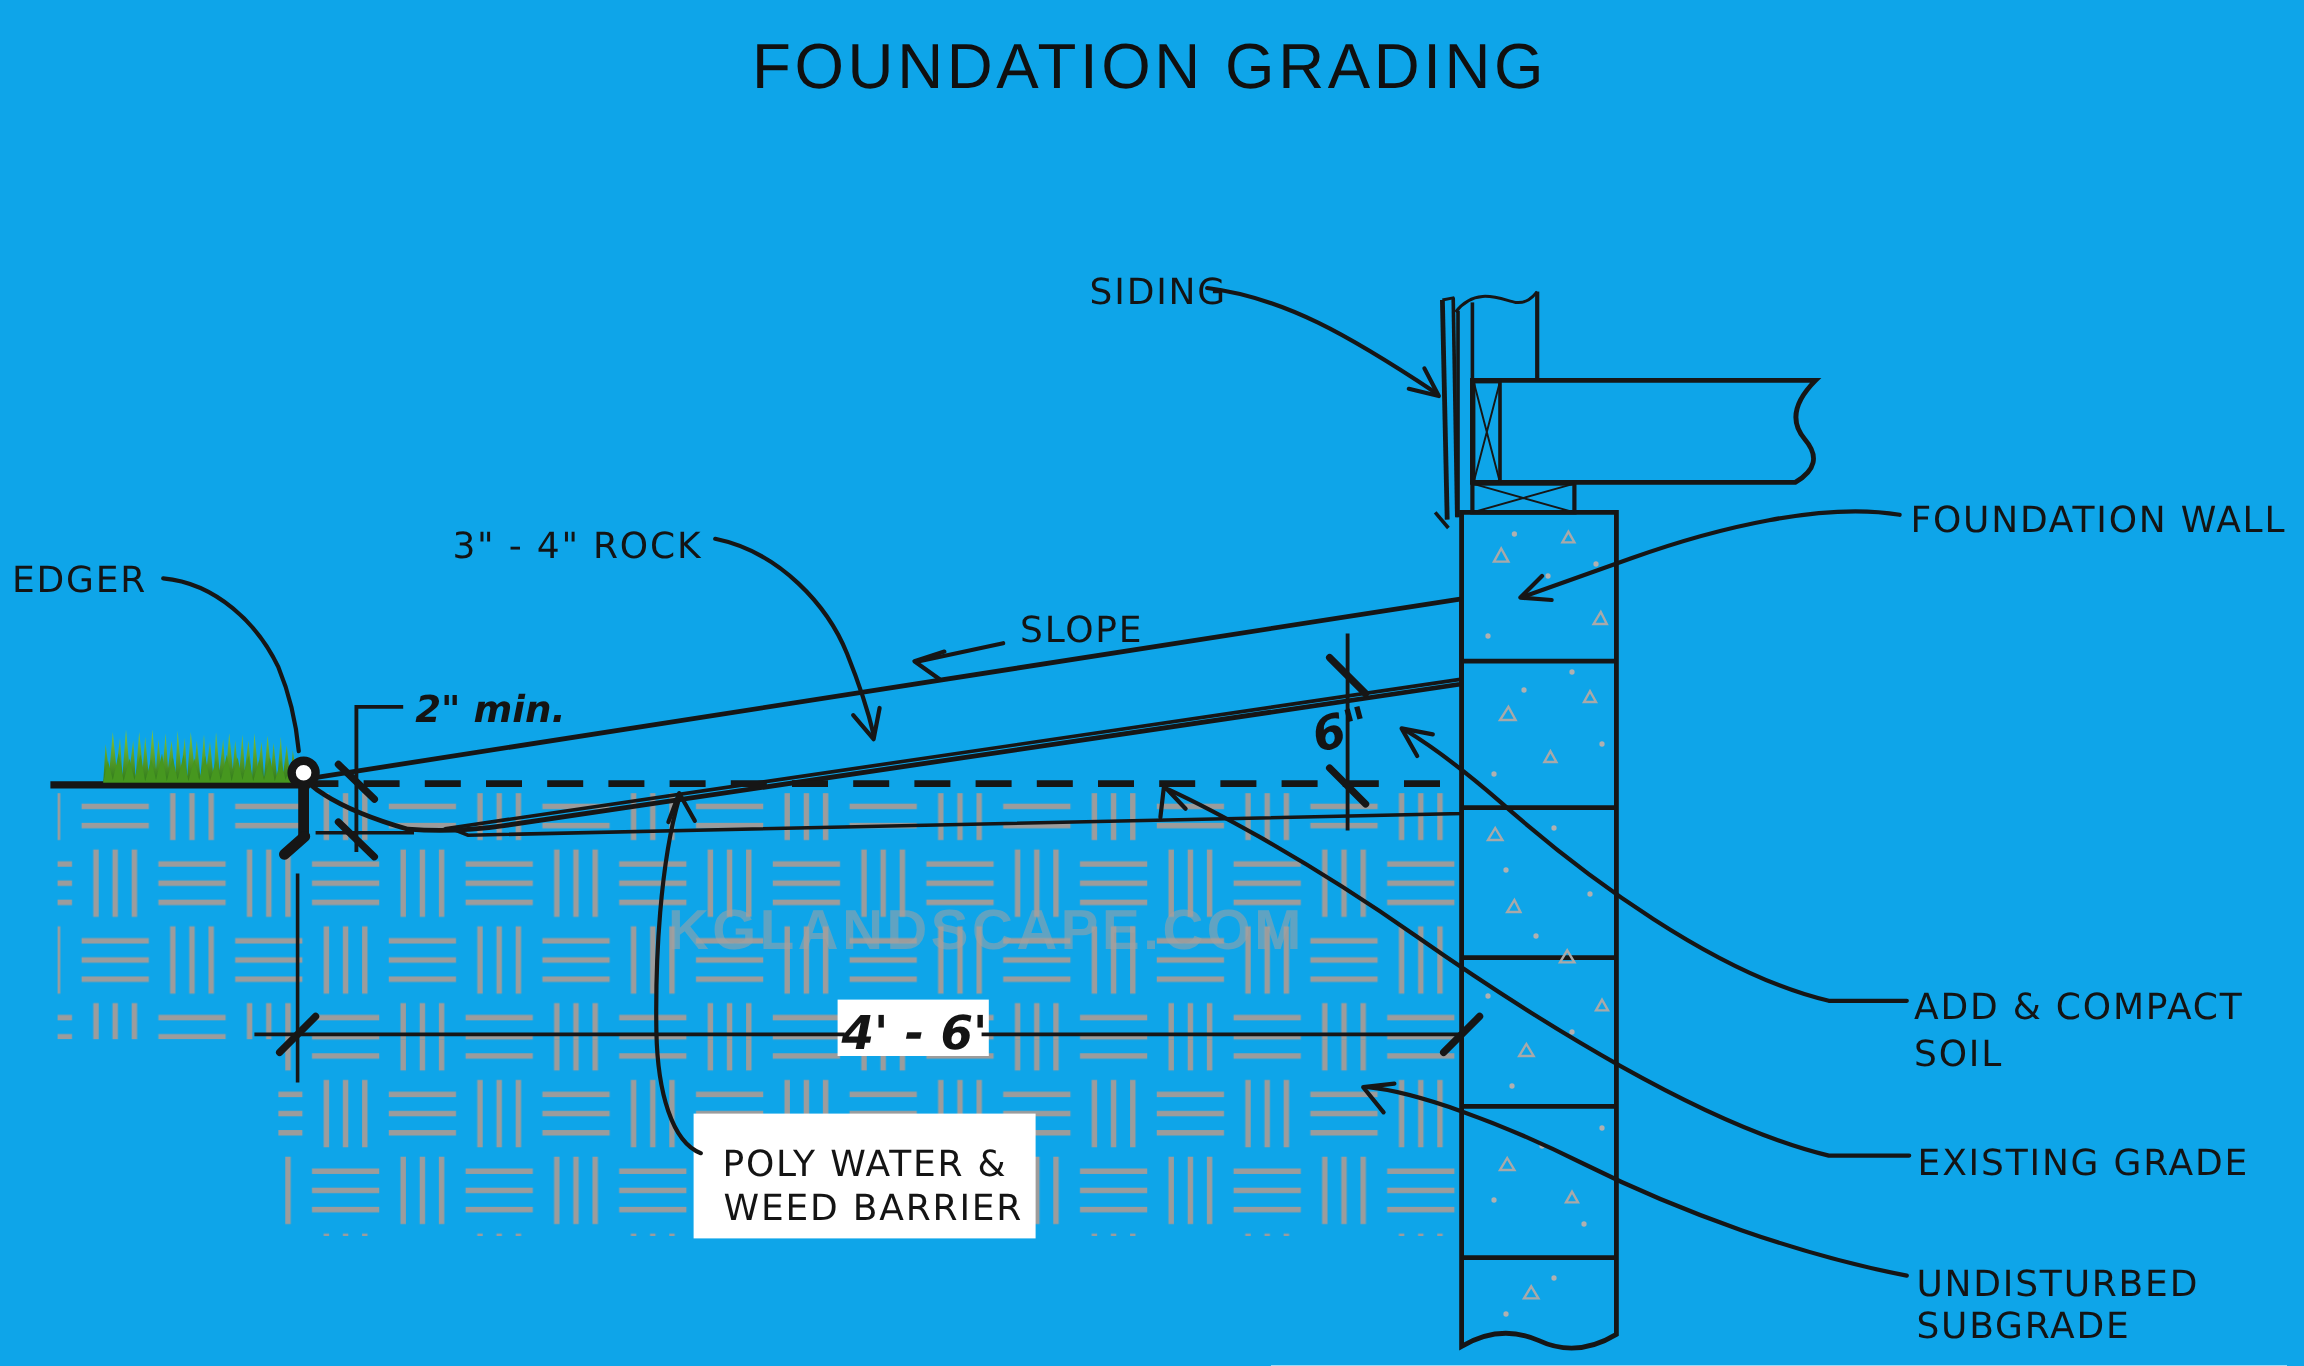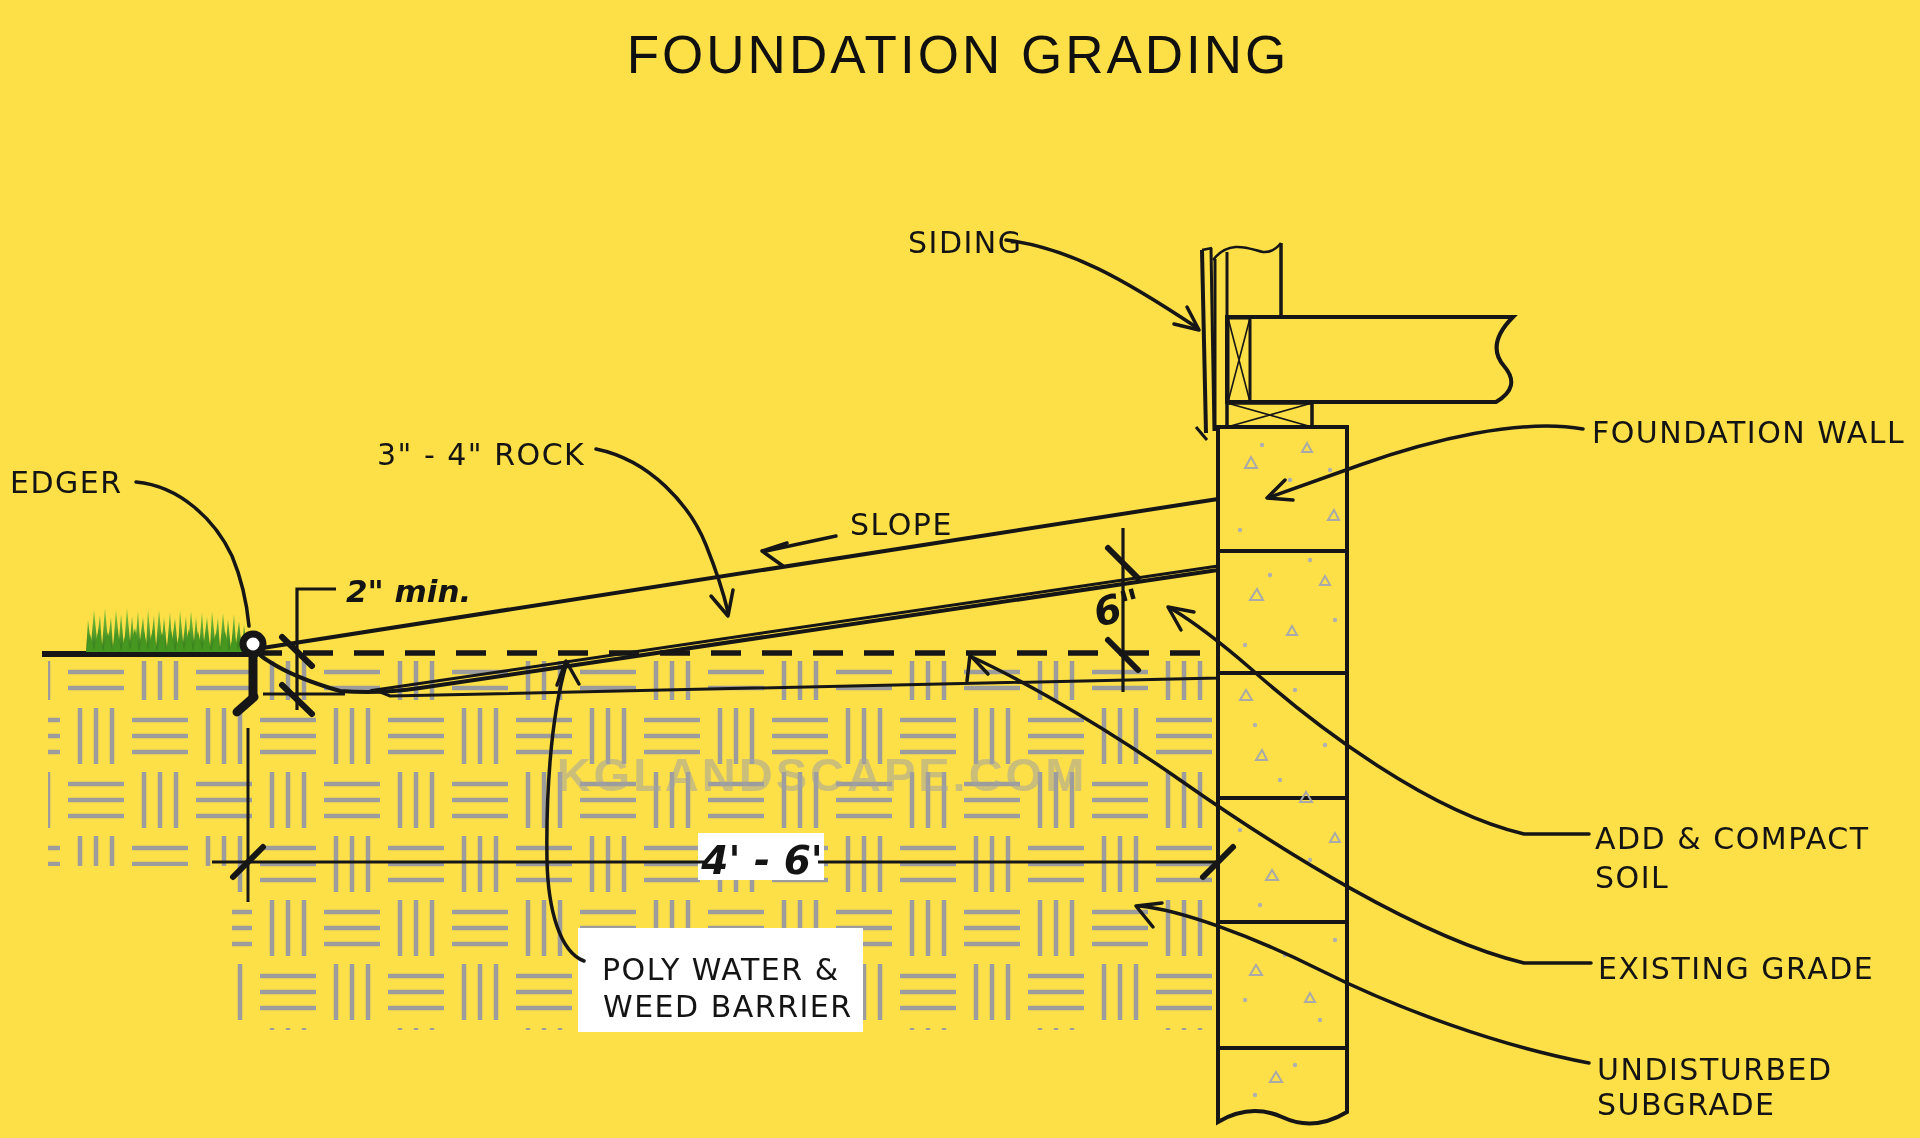--- a/index.html
+++ b/index.html
@@ -1,16 +1,16 @@
 <!DOCTYPE html>
 <html><head>
 <meta charset="utf-8">
 <style>
   html,body{margin:0;padding:0;background:#ffffff;}
-  .stage{position:relative;width:1920px;height:1138px;background:#fde047;overflow:hidden;}
+  .stage{position:relative;width:1920px;height:1138px;background:#0ea5e9;overflow:hidden;}
   svg{display:block;}
   .title-txt{font-family:"Liberation Sans",sans-serif;font-size:53px;letter-spacing:3px;fill:#101010;}
   .lbl{font-family:"DejaVu Sans",sans-serif;font-size:30px;font-weight:500;letter-spacing:1.5px;fill:#141414;}
   .dim{font-family:"DejaVu Sans",sans-serif;font-size:31px;font-style:italic;font-weight:600;fill:#141414;}
   .dim-big{font-family:"DejaVu Sans",sans-serif;font-size:39px;font-style:italic;font-weight:600;fill:#141414;}
   .wm-txt{font-family:"Liberation Sans",sans-serif;font-size:47px;font-weight:bold;letter-spacing:3px;opacity:.55;}
   .ldr{fill:none;stroke:#161616;stroke-width:3.5;stroke-linecap:round;}
   .arrow{fill:none;stroke:#161616;stroke-width:3.5;stroke-linecap:round;stroke-linejoin:round;}
   .tick{stroke:#161616;stroke-width:6;stroke-linecap:round;}
   .dimline{stroke:#161616;stroke-width:3.2;fill:none;}

